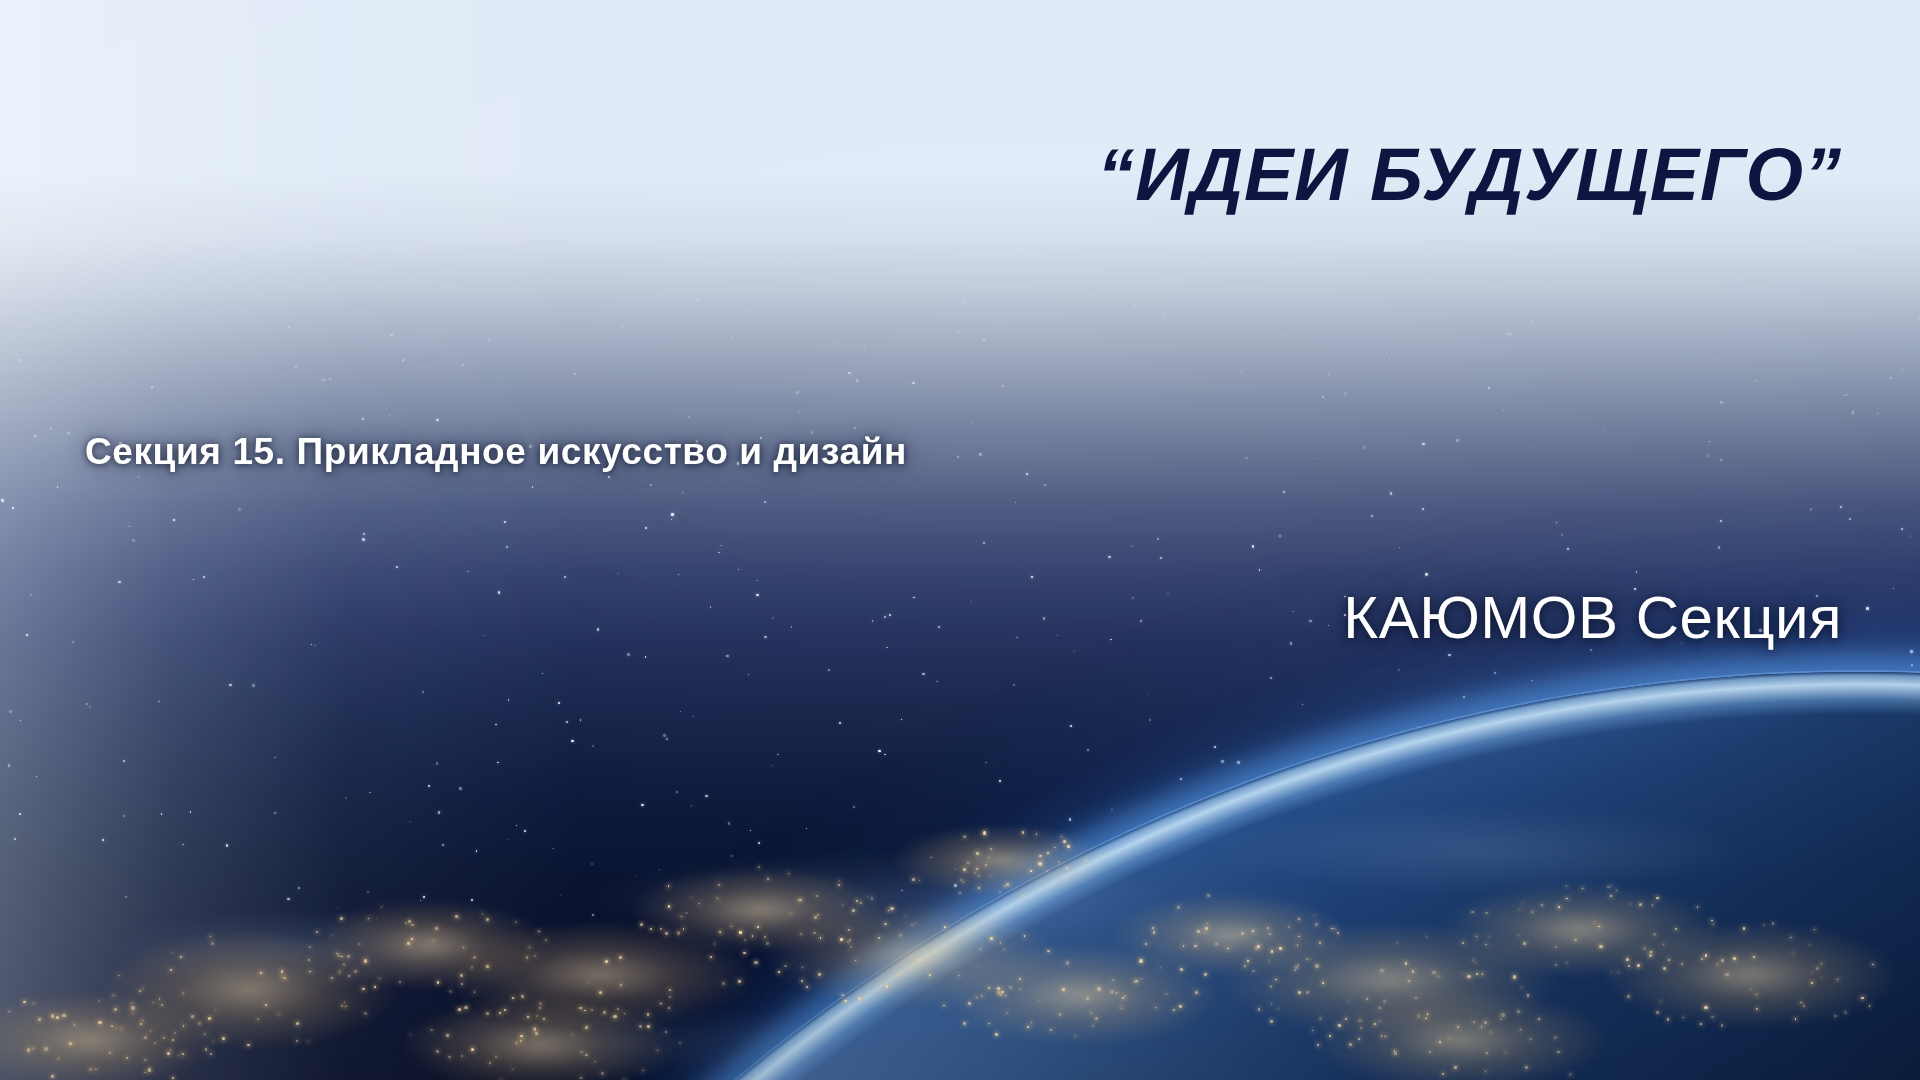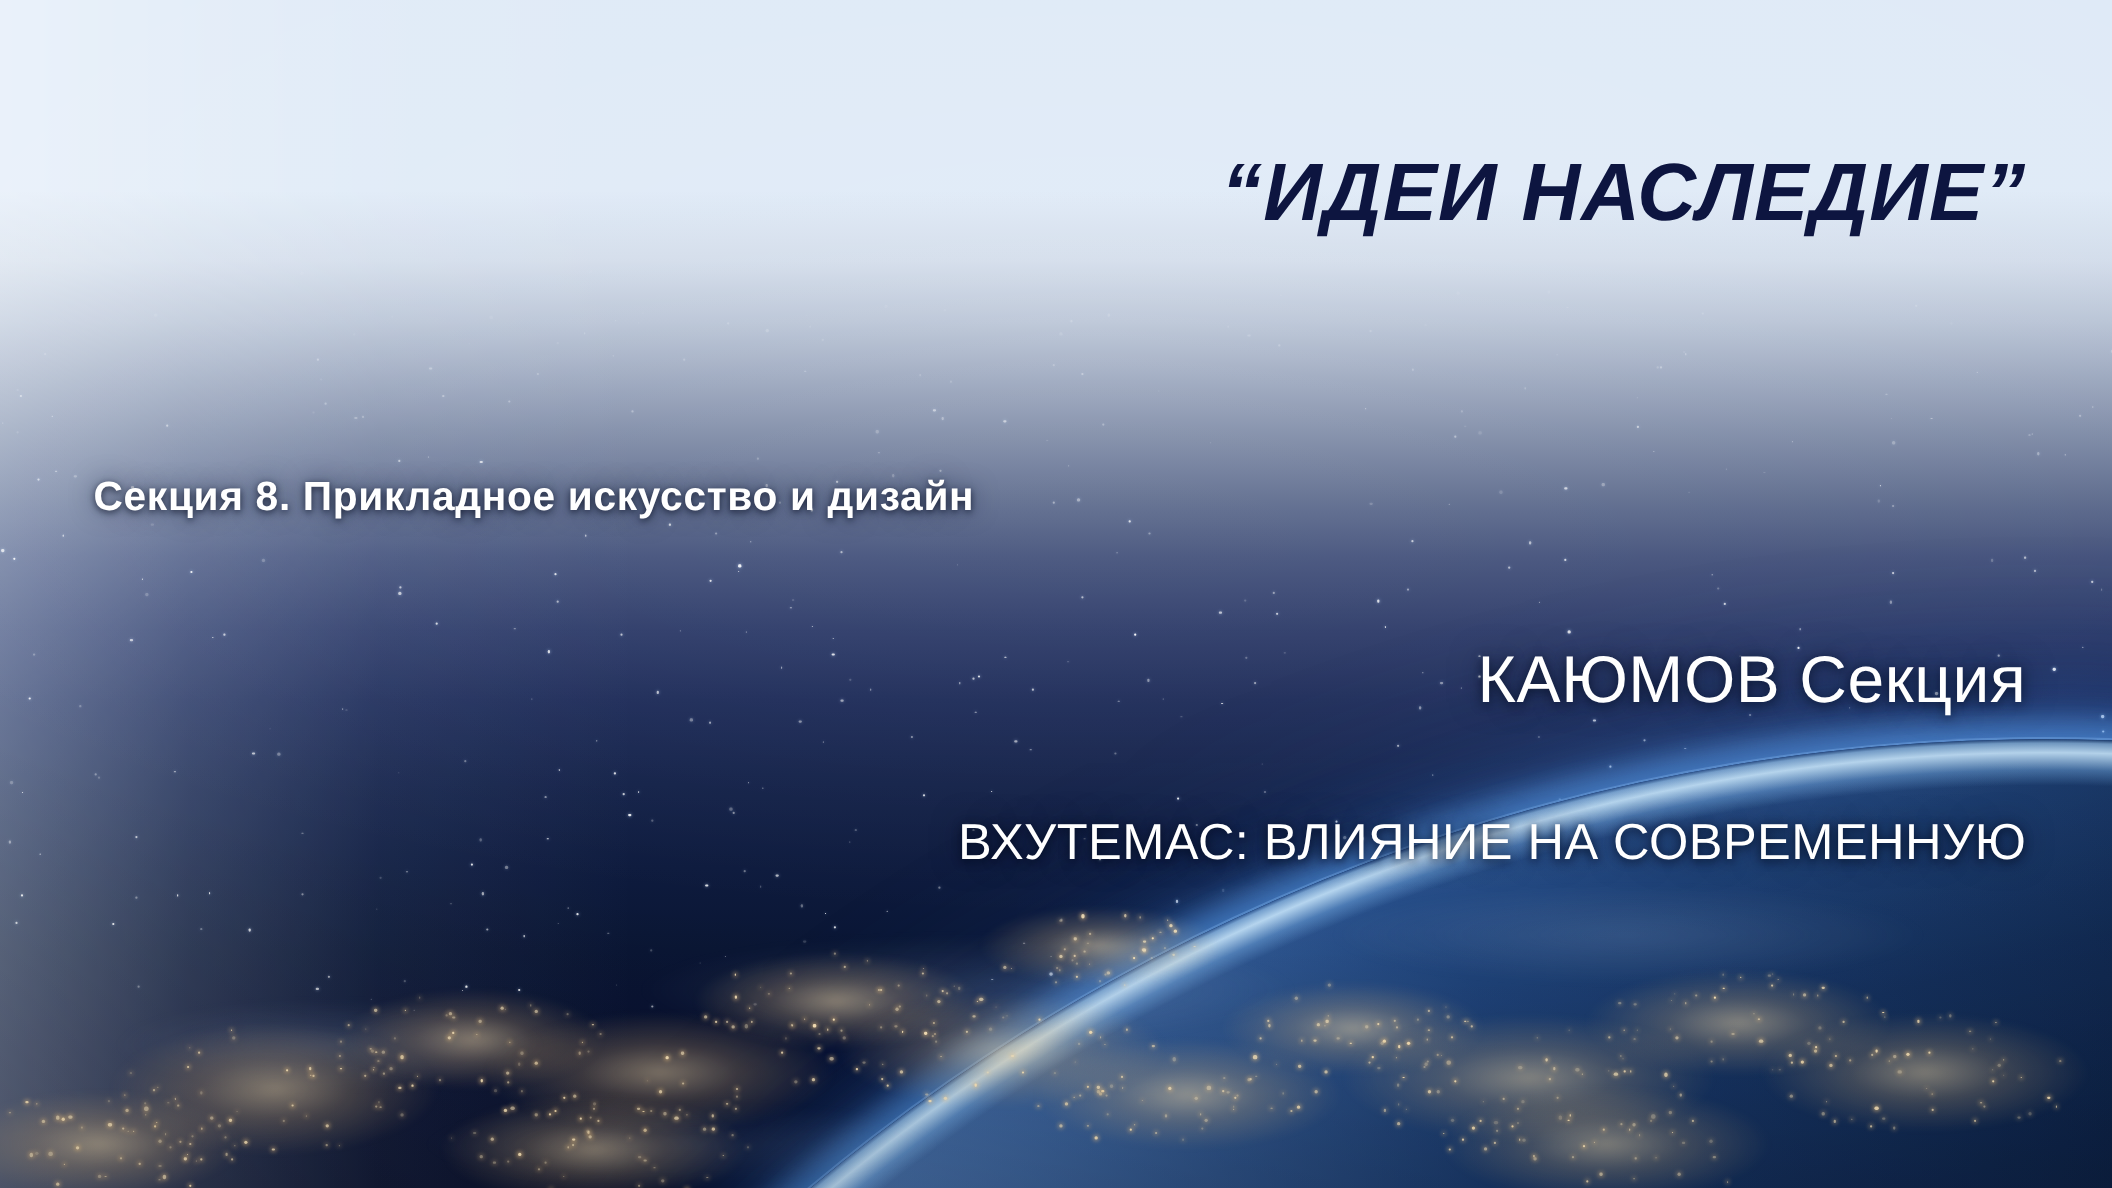--- a/index.html
+++ b/index.html
@@ -1245,24 +1245,23 @@
         <b style="left: 1038.3px; top: 121.8px; width: 3.23px; height: 3.23px; opacity: 0.72;"></b>
         <b style="left: 1039.4px; top: 114.8px; width: 2.53px; height: 2.53px; opacity: 0.72;"></b>
       </div>
   </div>
 
   <div class="bg-vignette"></div>
 
   <div class="content">
 
 
-    <div class="main-title">“ИДЕИ НАСЛЕДИЕ”</div>
-
-    <div class="section">Секция 8. Прикладное искусство и дизайн</div>
+    <div class="main-title">“ИДЕИ БУДУЩЕГО”</div>
+
+    <div class="section">Секция 15. Прикладное искусство и дизайн</div>
 
     <div class="author">КАЮМОВ Секция</div>
 
     <div class="project-title">
-      <div>ВХУТЕМАС: ВЛИЯНИЕ НА СОВРЕМЕННУЮ</div>
     </div>
 
   </div>
 </div>
 
 </body></html>

